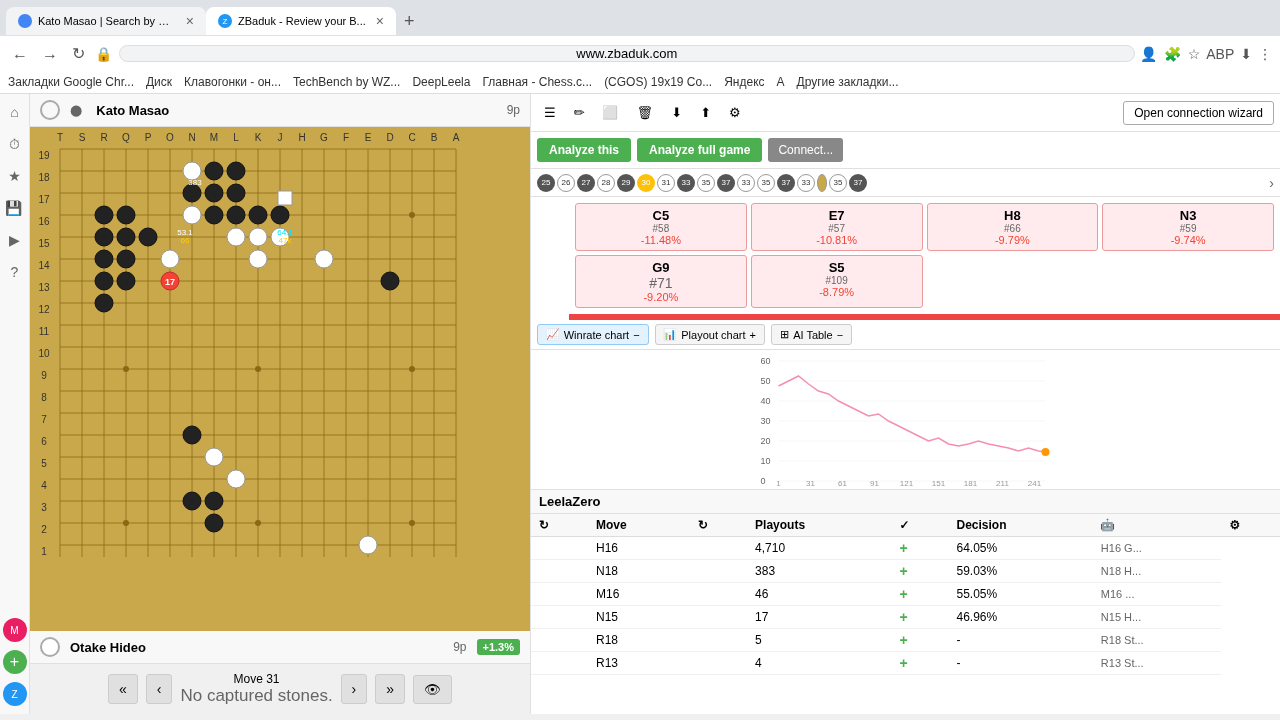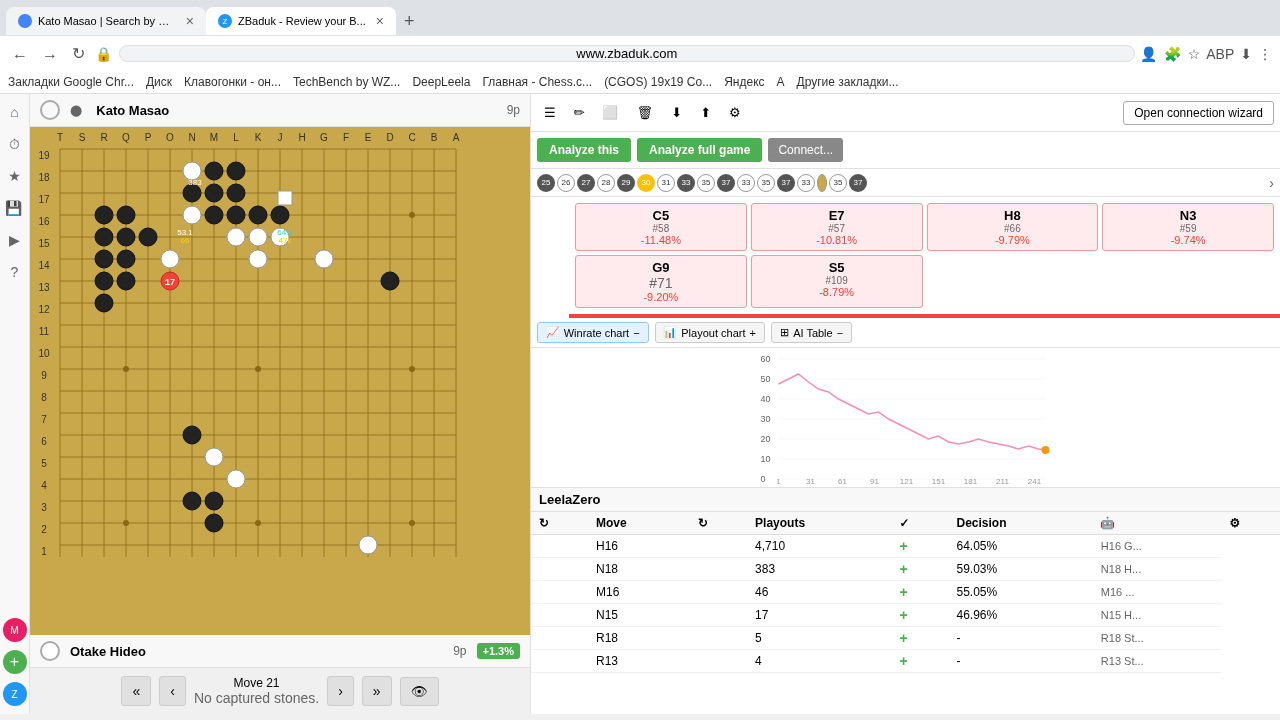--- a/index.html
+++ b/index.html
@@ -50,21 +50,21 @@
     .analyze-full-btn { background: #4caf50; color: white; }
     .connect-btn { background: #888; color: white; border: none; border-radius: 3px; padding: 5px 10px; cursor: pointer; font-size: 12px; }
     
     
     .move-sequence { display: flex; align-items: center; padding: 4px 6px; gap: 2px; overflow-x: auto; border-bottom: 1px solid #e0e0e0; min-height: 28px; }
     .move-dot { width: 18px; height: 18px; border-radius: 50%; background: #555; display: flex; align-items: center; justify-content: center; color: white; font-size: 8px; flex-shrink: 0; cursor: pointer; }
     .move-dot.white-dot { background: white; border: 1px solid #999; color: #333; }
     .move-dot.yellow-dot { background: #ffc107; }
     
     
-    .suggestions { display: grid; grid-template-columns: 1fr 1fr 1fr 1fr; gap: 4px; padding: 6px; border-bottom: 4px solid #ef4444; margin-left: 38px; }
+    .suggestions { display: grid; grid-template-columns: 1fr 1fr 1fr 1fr; gap: 4px; padding: 6px; border-bottom: 6px solid #ef4444; margin-left: 38px; }
     .suggestion-card { border: 1px solid #e0e0e0; border-radius: 3px; padding: 4px 6px; text-align: center; cursor: pointer; }
     .suggestion-card.bad { background: #ffebee; border-color: #ef9a9a; }
     .suggestion-move { font-size: 13px; font-weight: bold; }
     .suggestion-pct { font-size: 11px; color: #f44336; }
     
     
     .chart-tabs { display: flex; align-items: center; padding: 4px 6px; gap: 6px; border-bottom: 1px solid #e0e0e0; }
     .chart-tab { display: flex; align-items: center; gap: 4px; padding: 3px 8px; border: 1px solid #ccc; border-radius: 3px; font-size: 11px; cursor: pointer; background: #f5f5f5; }
     .chart-tab.active { background: #e3f2fd; border-color: #90caf9; }
     .chart-area { height: 140px; padding: 6px; position: relative; border-bottom: 1px solid #e0e0e0; }
@@ -337,22 +337,22 @@
         <div class="player-circle" style="background:white;"></div>
         <span class="player-name">Otake Hideo</span>
         <span class="player-rank">9p</span>
         <span class="score-badge">+1.3%</span>
       </div>
 
       <div class="nav-controls">
         <button class="nav-btn-game">«</button>
         <button class="nav-btn-game">‹</button>
         <div class="move-info">
-          <div>Move 21</div>
-          <div style="font-size:14px;color:#666;">No captured stones.</div>
+          <div>Move 31</div>
+          <div style="font-size:17px;color:#666;">No captured stones.</div>
         </div>
         <button class="nav-btn-game">›</button>
         <button class="nav-btn-game">»</button>
         <button class="eye-btn">👁</button>
       </div>
     </div>
 
     <div class="right-panel">
 
       <div class="toolbar">

